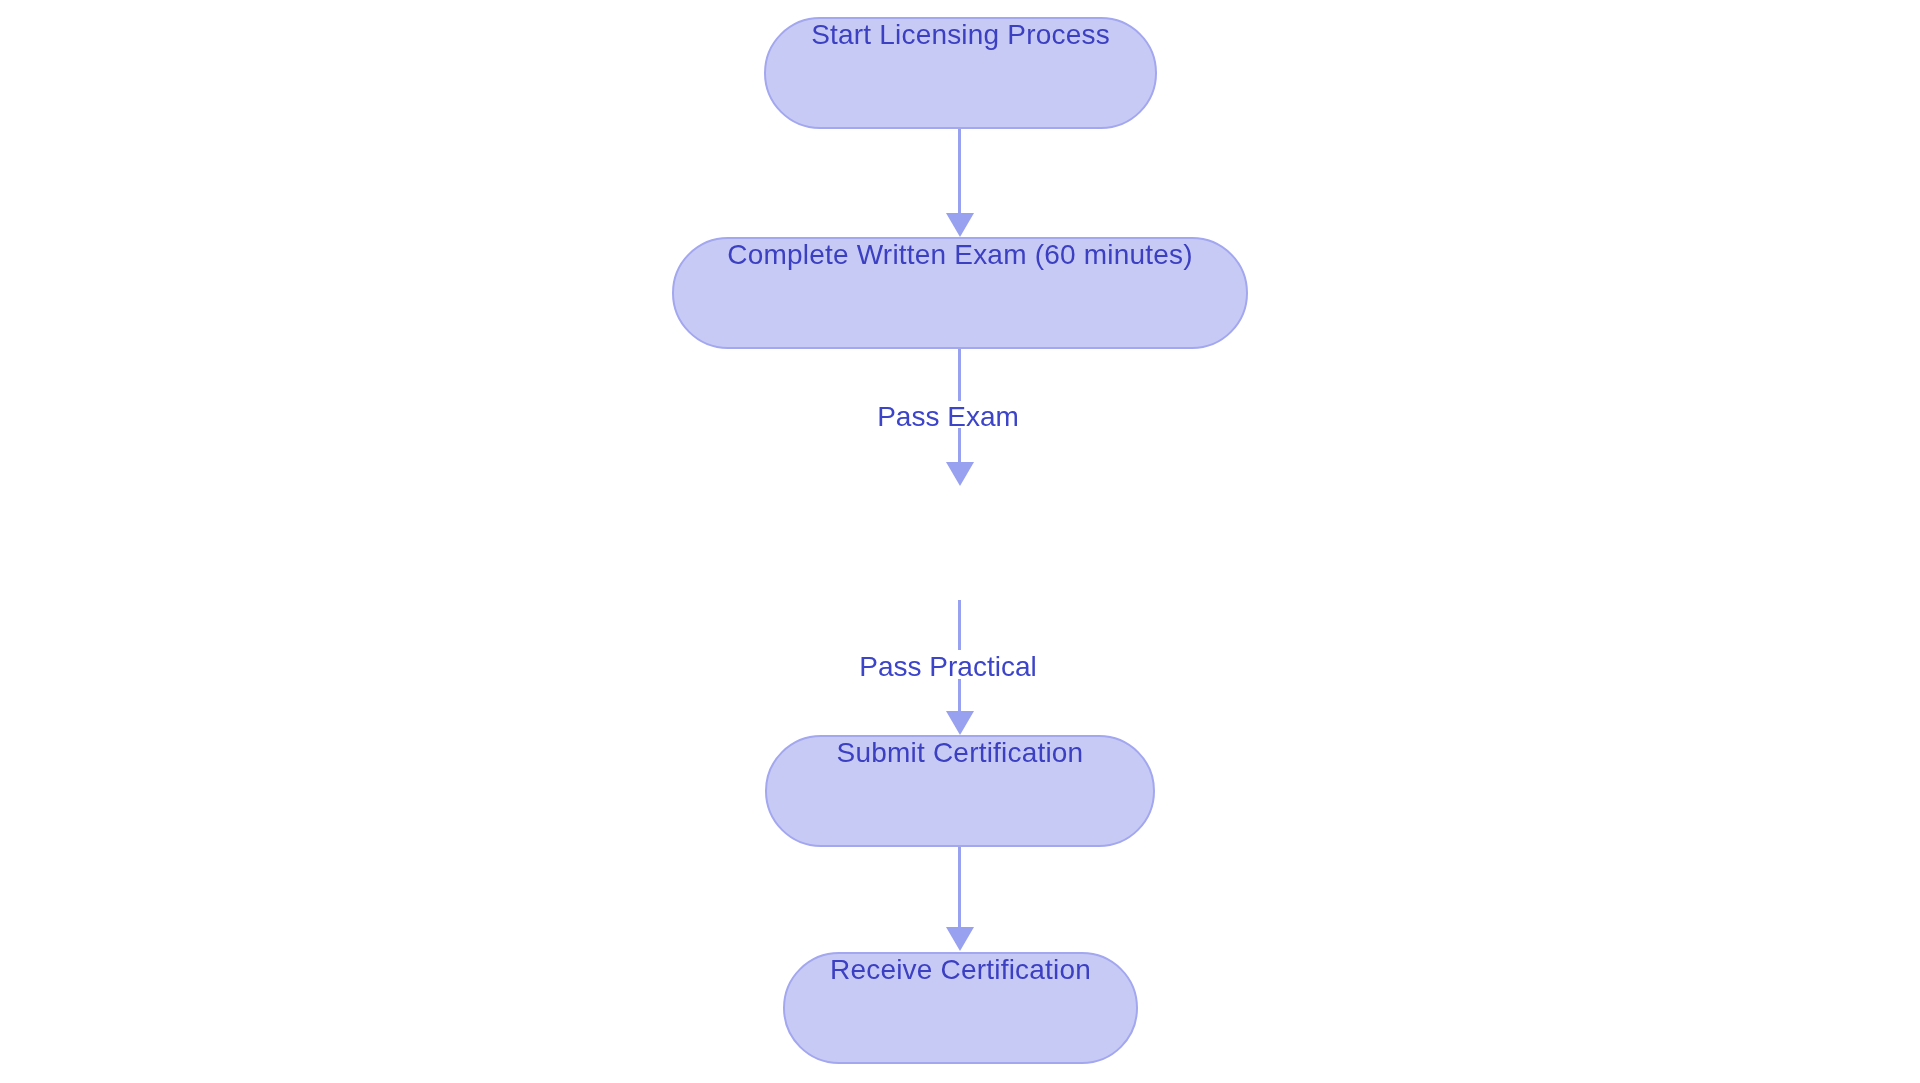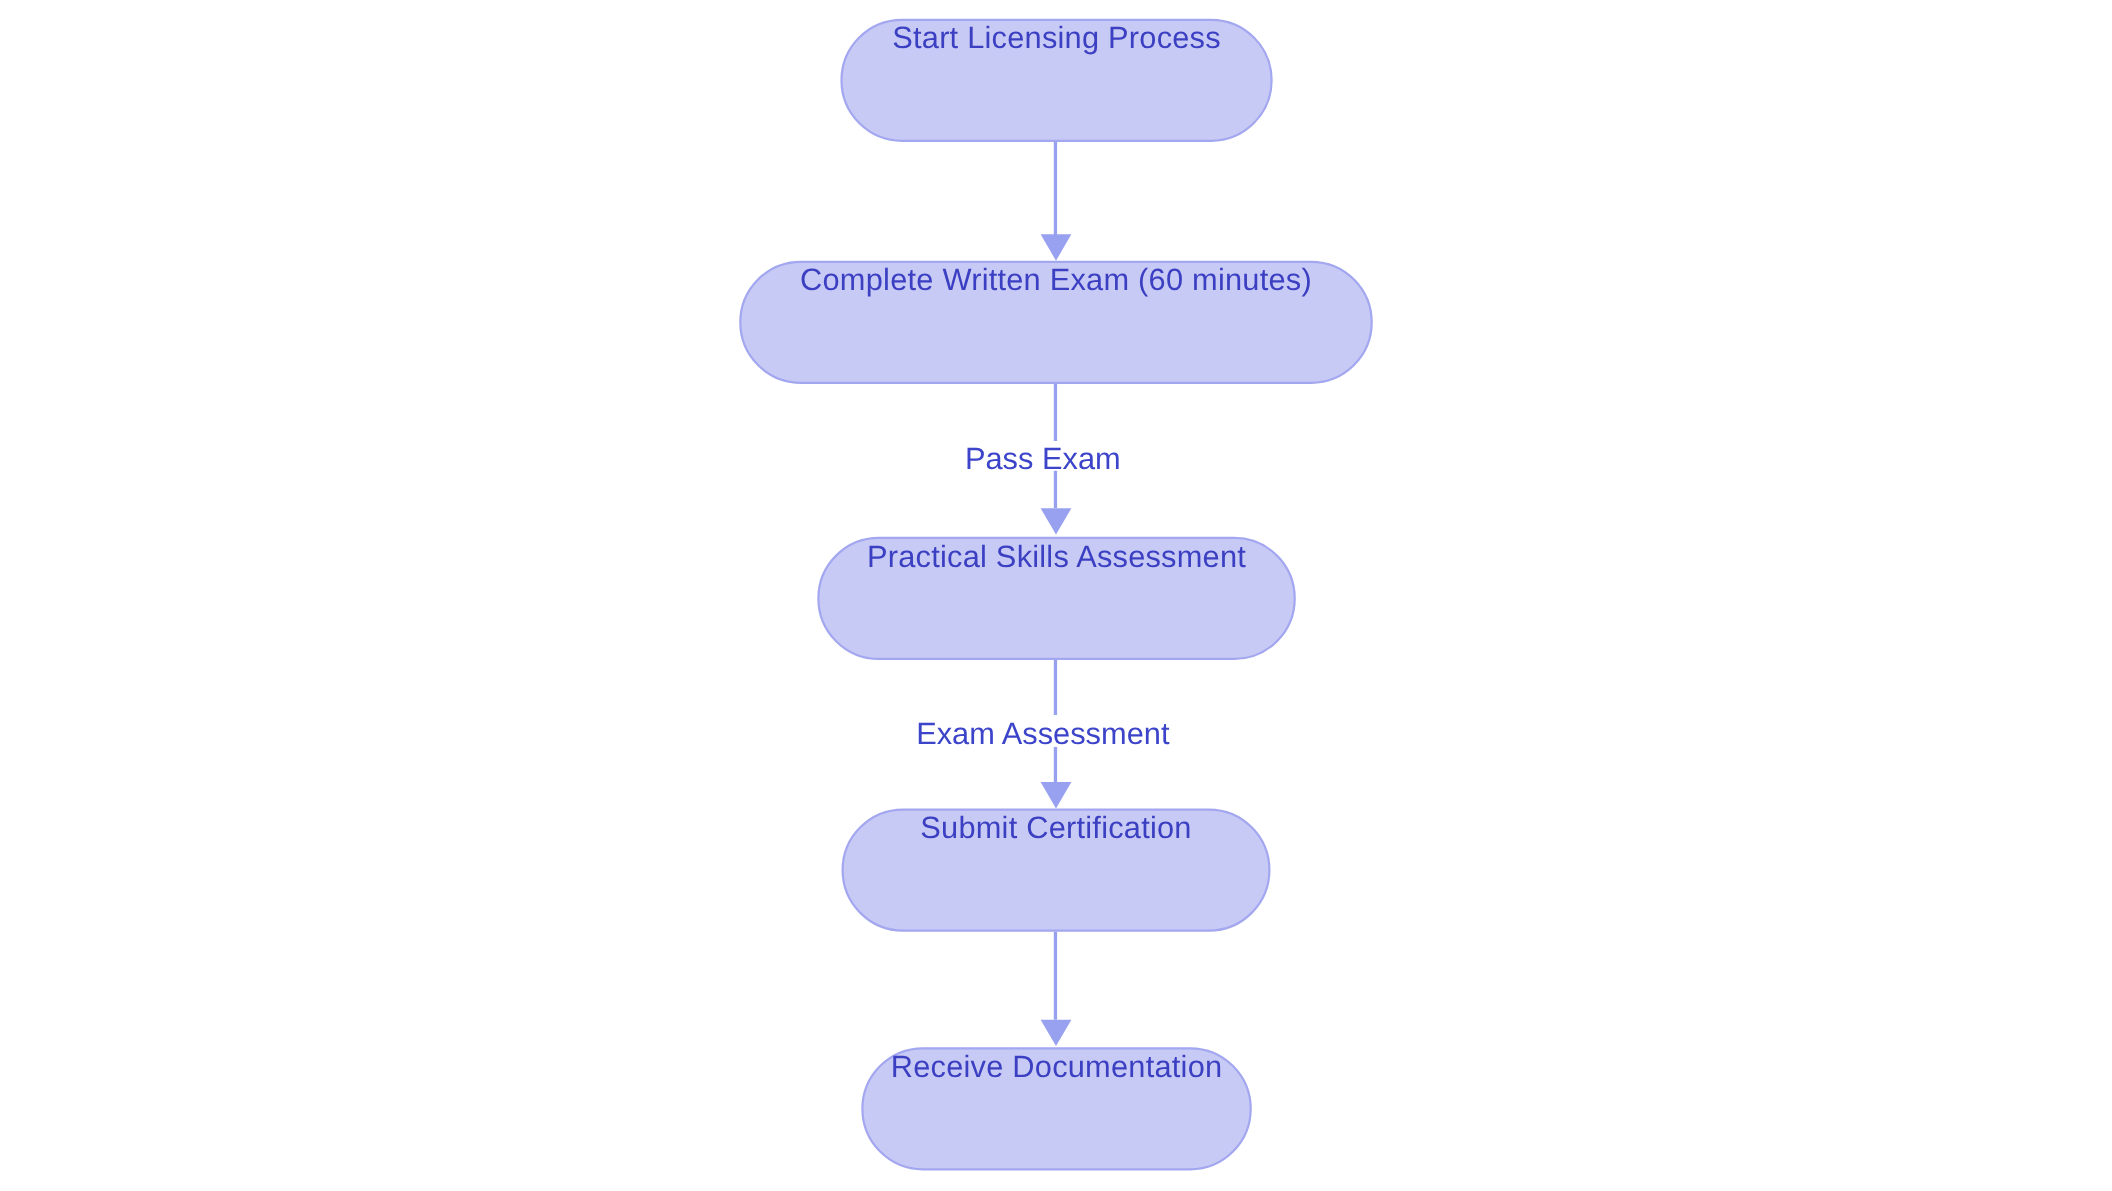--- a/index.html
+++ b/index.html
@@ -90,39 +90,36 @@
 <body>
 
 <div class="canvas">
 
   <div class="node n1">
     <span class="node-label">Start Licensing Process</span>
   </div>
   <div class="node n2">
     <span class="node-label">Complete Written Exam (60 minutes)</span>
   </div>
-  <div class="node n3">
-    <span class="node-label">Practical Skills Assessment</span>
-  </div>
   <div class="node n4">
     <span class="node-label">Submit Certification</span>
   </div>
   <div class="node n5">
-    <span class="node-label">Receive Documentation</span>
+    <span class="node-label">Receive Certification</span>
   </div>
 
   <div class="edge-line l1"></div>
   <div class="edge-head h1"></div>
 
   <div class="edge-line l2a"></div>
   <div class="edge-label el1">Pass Exam</div>
   <div class="edge-line l2b"></div>
   <div class="edge-head h2"></div>
 
   <div class="edge-line l3a"></div>
-  <div class="edge-label el2">Exam Assessment</div>
+  <div class="edge-label el2">Pass Practical</div>
   <div class="edge-line l3b"></div>
   <div class="edge-head h3"></div>
 
   <div class="edge-line l4"></div>
   <div class="edge-head h4"></div>
 
 </div>
 
 </body></html>

